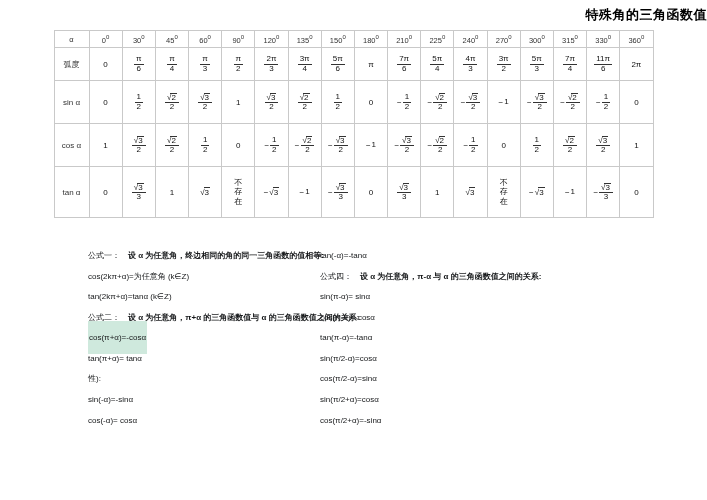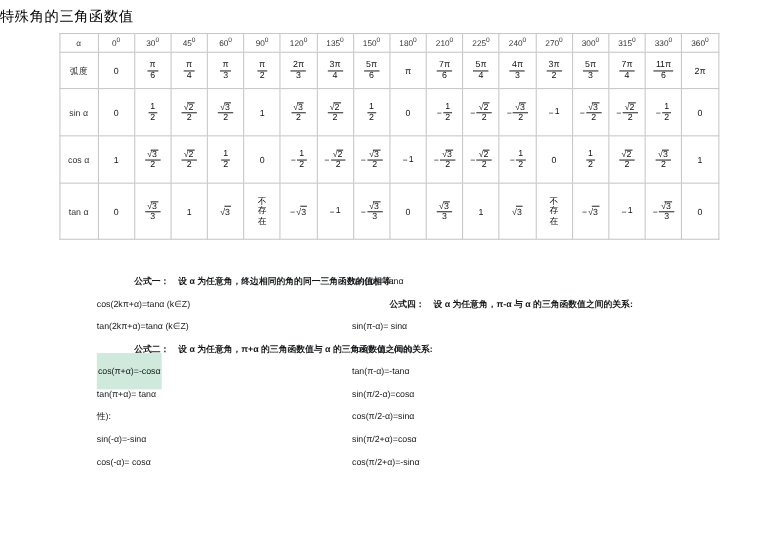--- a/index.html
+++ b/index.html
@@ -11,23 +11,23 @@
     height: 500px;
     background: #ffffff;
     font-family: "Liberation Sans", "DejaVu Sans", sans-serif;
     color: #1b1b1b;
     overflow: hidden;
     position: relative;
   }
 
   
   .doc-title {
-    text-align: left;
+    text-align: right;
     font-size: 13px;
-    font-weight: normal;
+    font-weight: bold;
     letter-spacing: 0.5px;
     margin: 6px 0 6px 0;
     color: #000;
   }
 
   
   .table-wrap {
     margin: 0 auto;
     width: 600px;
   }
@@ -108,21 +108,21 @@
   .fcol.left { width: 320px; padding-left: 88px; }
   .fcol.right { width: 387px; padding-left: 0px; }
   .fline {
     line-height: 1.05;
     margin: 0 0 12.2px 0;
     white-space: nowrap;
     font-size: 8px;
     color: #16181a;
   }
   .fline.heading { font-weight: bold; }
-  .lbl { font-weight: bold; margin-left: 34px; }
+  .lbl { font-weight: normal; }
   .indent { display:inline-block; width: 8px; }
 </style>
 </head>
 <body>
 
 <div class="doc-title">特殊角的三角函数值</div>
 
 <div class="table-wrap">
   <table class="trig">
     <tbody>
@@ -226,21 +226,21 @@
         <td><span class="neg">−</span><span class="frac"><span class="num"><span class="radexpr"><span class="sqrtsym">√</span><span class="sqrt">3</span></span></span><span class="den">3</span></span></td>
         <td>0</td>
       </tr>
     </tbody>
   </table>
 </div>
 
 <div class="formulas">
   <div class="fcol left" id="fcol-left">
       <div class="fline heading"><span class="lbl">公式一：</span><span class="indent"></span><span>设 α 为任意角，终边相同的角的同一三角函数的值相等:</span></div>
-      <div class="fline"><span>cos(2kπ+α)=tanα (k∈Z)</span></div>
+      <div class="fline"><span>cos(2kπ+α)=为任意角 (k∈Z)</span></div>
       <div class="fline"><span>tan(2kπ+α)=tanα (k∈Z)</span></div>
       <div class="fline heading"><span class="lbl">公式二：</span><span class="indent"></span><span>设 α 为任意角，π+α 的三角函数值与 α 的三角函数值之间的关系:</span></div>
       <div class="fline"><span style="background:#cfe9dd;padding:12px 1px;">cos(π+α)=-cosα</span></div>
       <div class="fline"><span>tan(π+α)= tanα</span></div>
       <div class="fline"><span>性):</span></div>
       <div class="fline"><span>sin(-α)=-sinα</span></div>
       <div class="fline"><span>cos(-α)= cosα</span></div>
     </div>
   <div class="fcol right" id="fcol-right">
       <div class="fline"><span>tan(-α)=-tanα</span></div>

